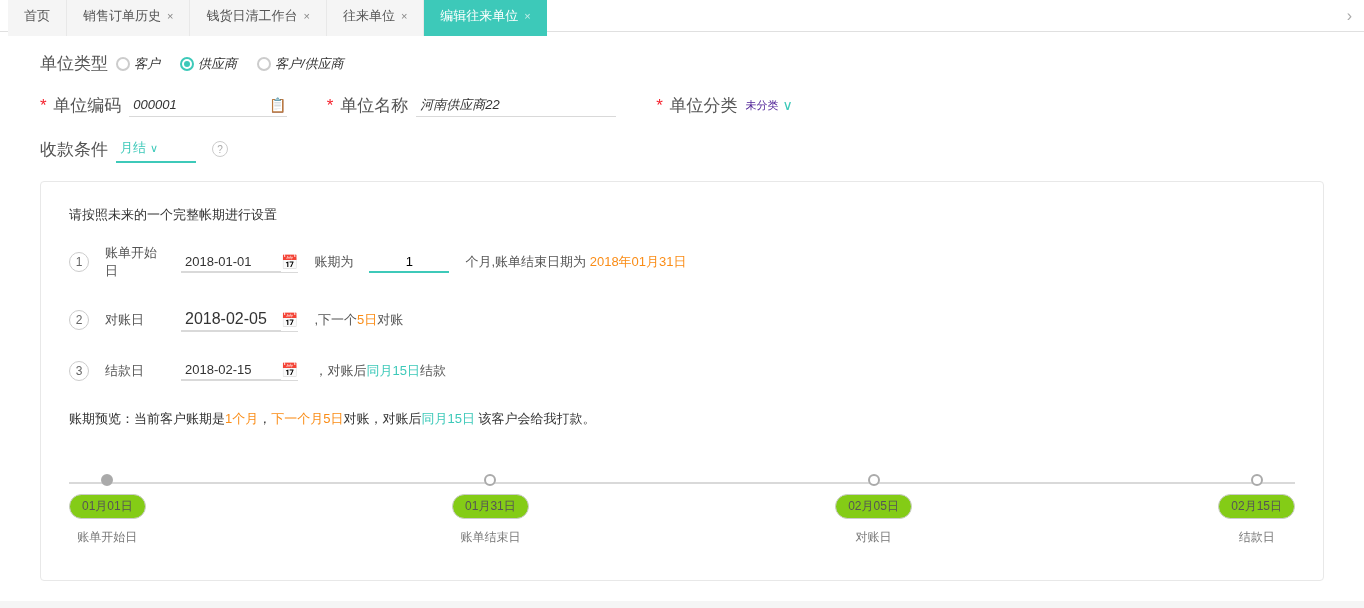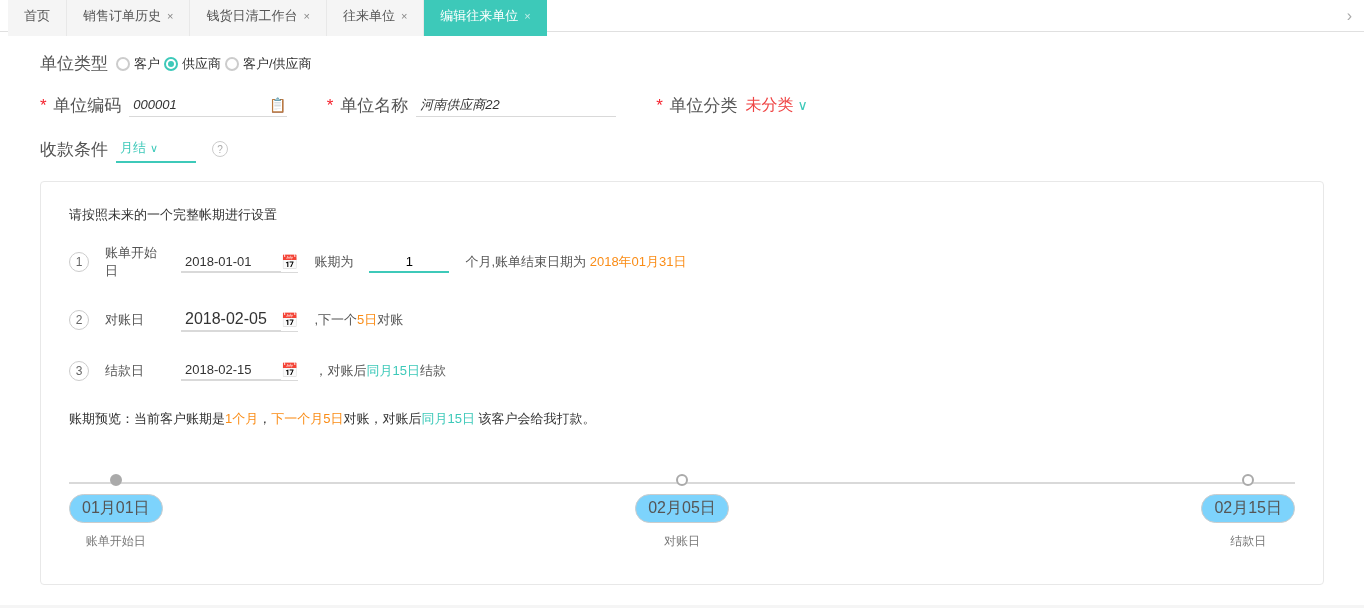--- a/index.html
+++ b/index.html
@@ -71,21 +71,22 @@
     }
     .required-star {
       color: #f5222d;
       margin-right: 2px;
     }
 
     
     .radio-group {
       display: flex;
       align-items: flex-start;
-      gap: 4px;
+      gap: 20px;
+      font-style: italic;
     }
     .radio-item {
       display: flex;
       align-items: center;
       gap: 4px;
       cursor: pointer;
     }
     .radio-circle {
       width: 14px;
       height: 14px;
@@ -276,41 +277,41 @@
       background: #aaa;
     }
     .point-dot.end {
       border-color: #aaa;
       background: #fff;
     }
     .point-label-box {
       border: 1px solid #ccc;
       border-radius: 20px;
       padding: 3px 12px;
-      font-size: 16px;
+      font-size: 12px;
       color: #555;
-      background: #7dd3fc;
+      background: #84cc16;
       white-space: nowrap;
     }
     .point-sub {
       font-size: 12px;
       color: #777;
       margin-top: 2px;
     }
 
     
     .classify-dropdown {
       display: flex;
       align-items: center;
       min-width: 160px;
       gap: 4px;
     }
     .classify-value {
-      font-size: 16px;
-      color: #ef4444;
+      font-size: 11px;
+      color: #4c1d95;
     }
     .classify-arrow {
       color: #3DC9B9;
       font-size: 14px;
     }
   </style>
 </head>
 <body>
 
 <div class="tabs-bar">
@@ -448,20 +449,25 @@
     <div class="timeline-wrap">
       <div class="timeline-line"></div>
       <div class="timeline-points">
 
         <div class="timeline-point">
           <div class="point-dot start"></div>
           <div class="point-label-box">01月01日</div>
           <div class="point-sub">账单开始日</div>
         </div>
 
+        <div class="timeline-point">
+          <div class="point-dot end"></div>
+          <div class="point-label-box">01月31日</div>
+          <div class="point-sub">账单结束日</div>
+        </div>
 
         <div class="timeline-point">
           <div class="point-dot end"></div>
           <div class="point-label-box">02月05日</div>
           <div class="point-sub">对账日</div>
         </div>
 
         <div class="timeline-point">
           <div class="point-dot end"></div>
           <div class="point-label-box">02月15日</div>

